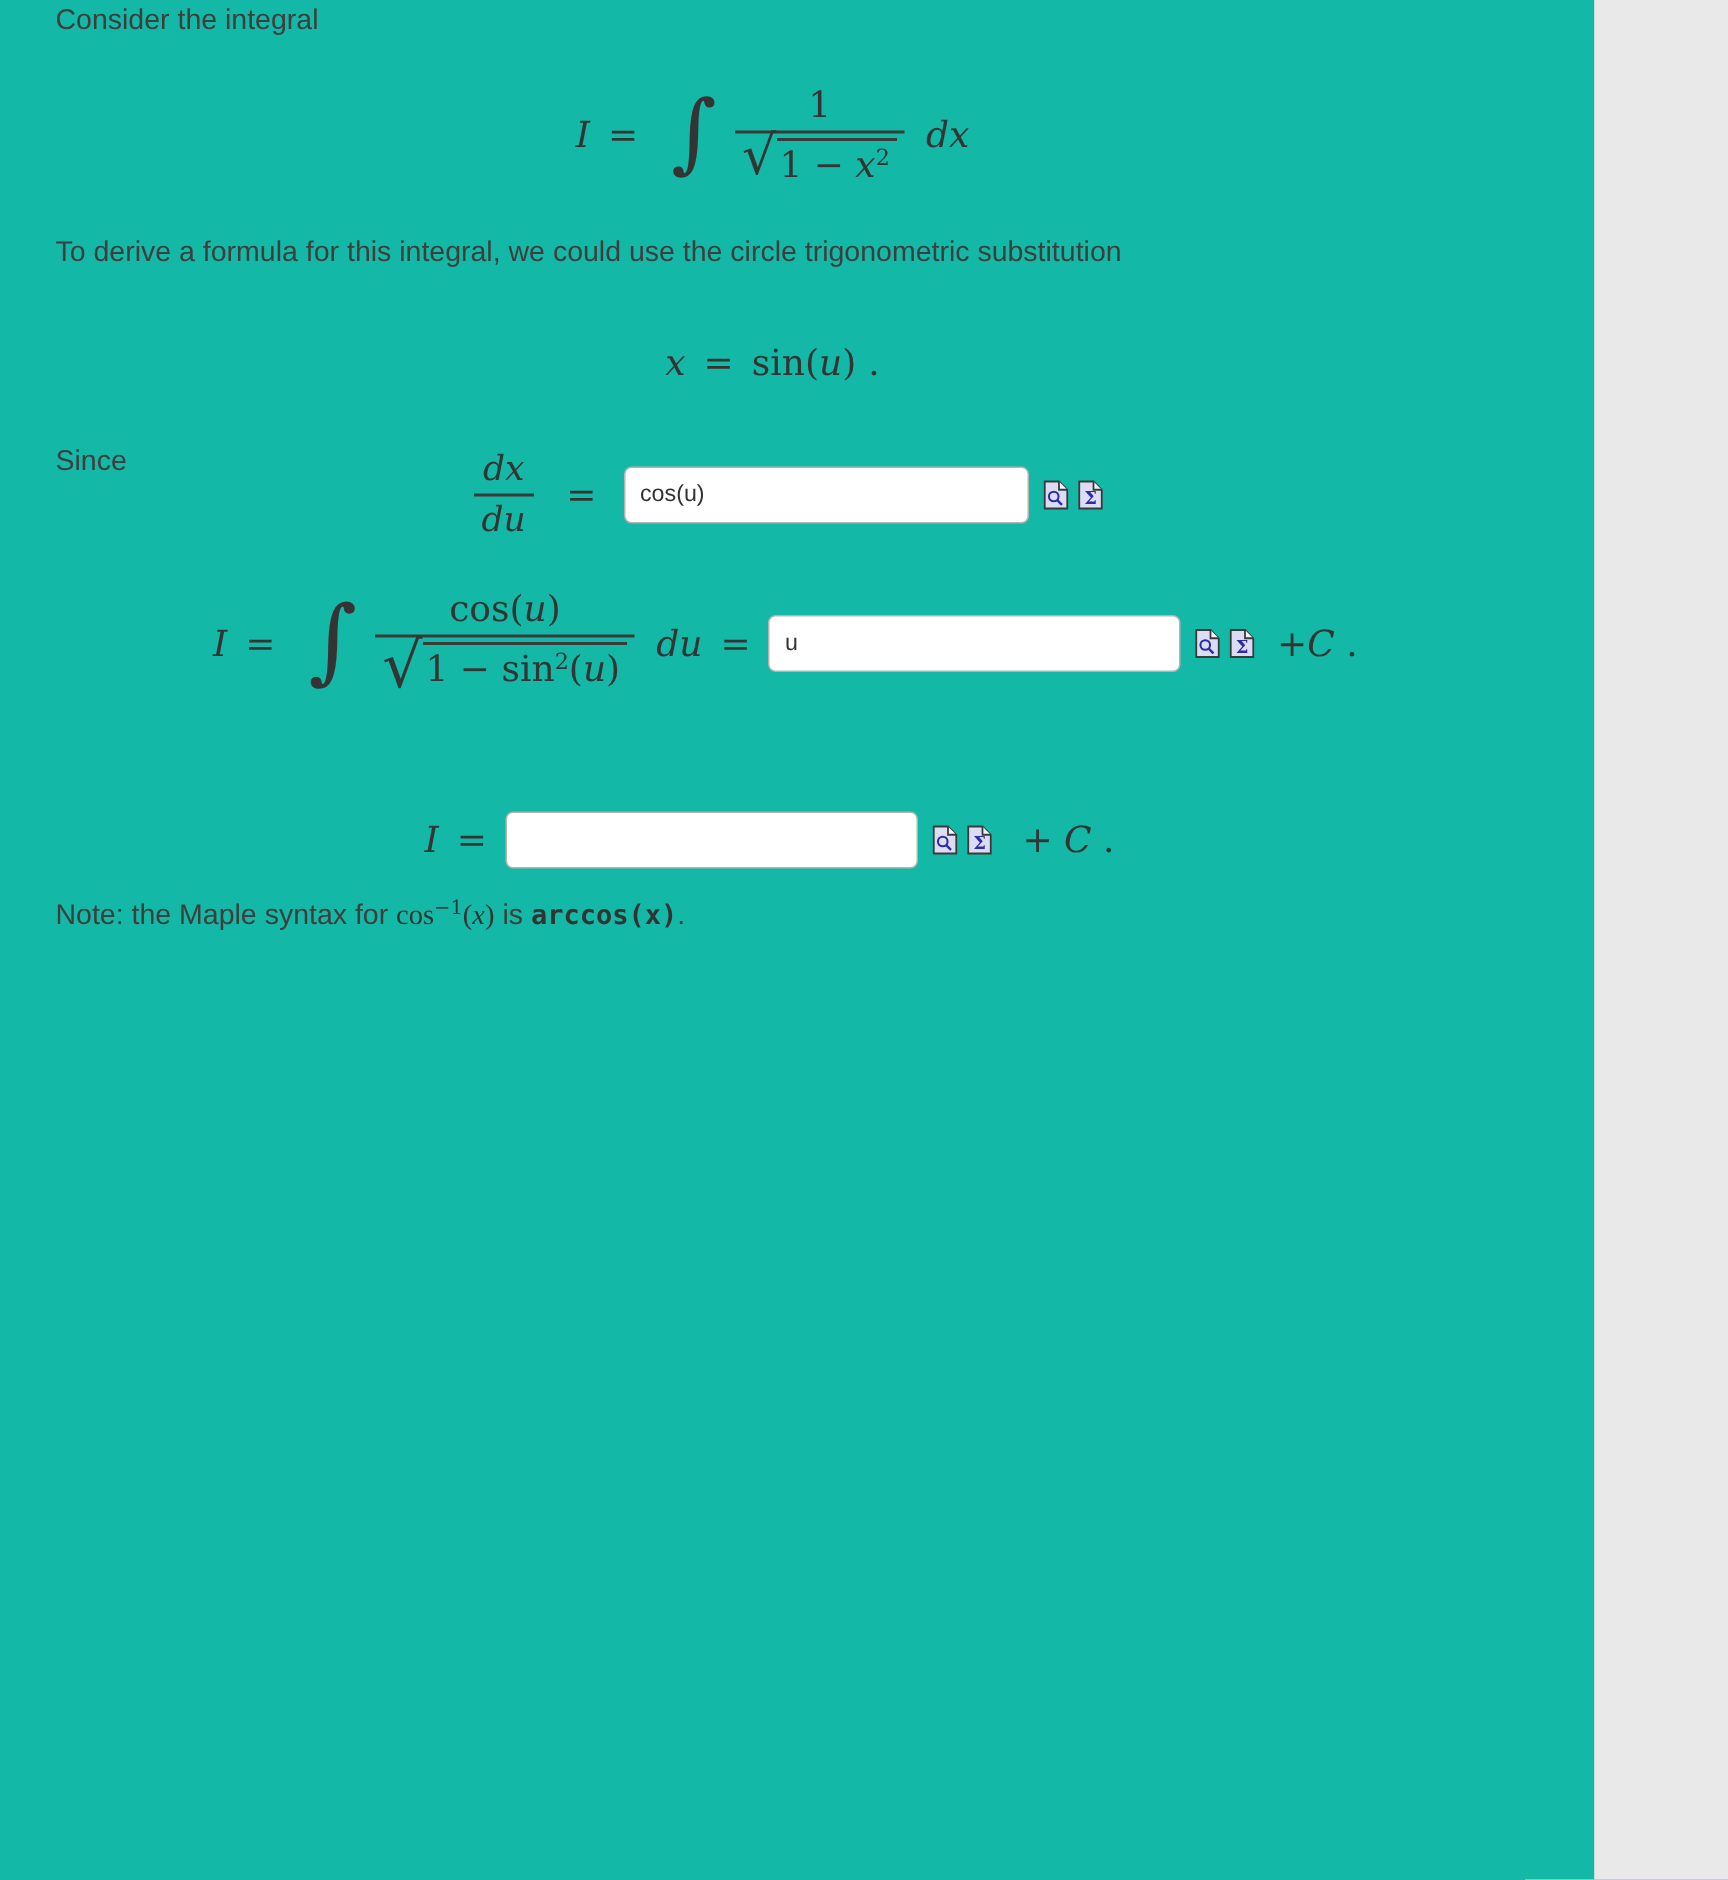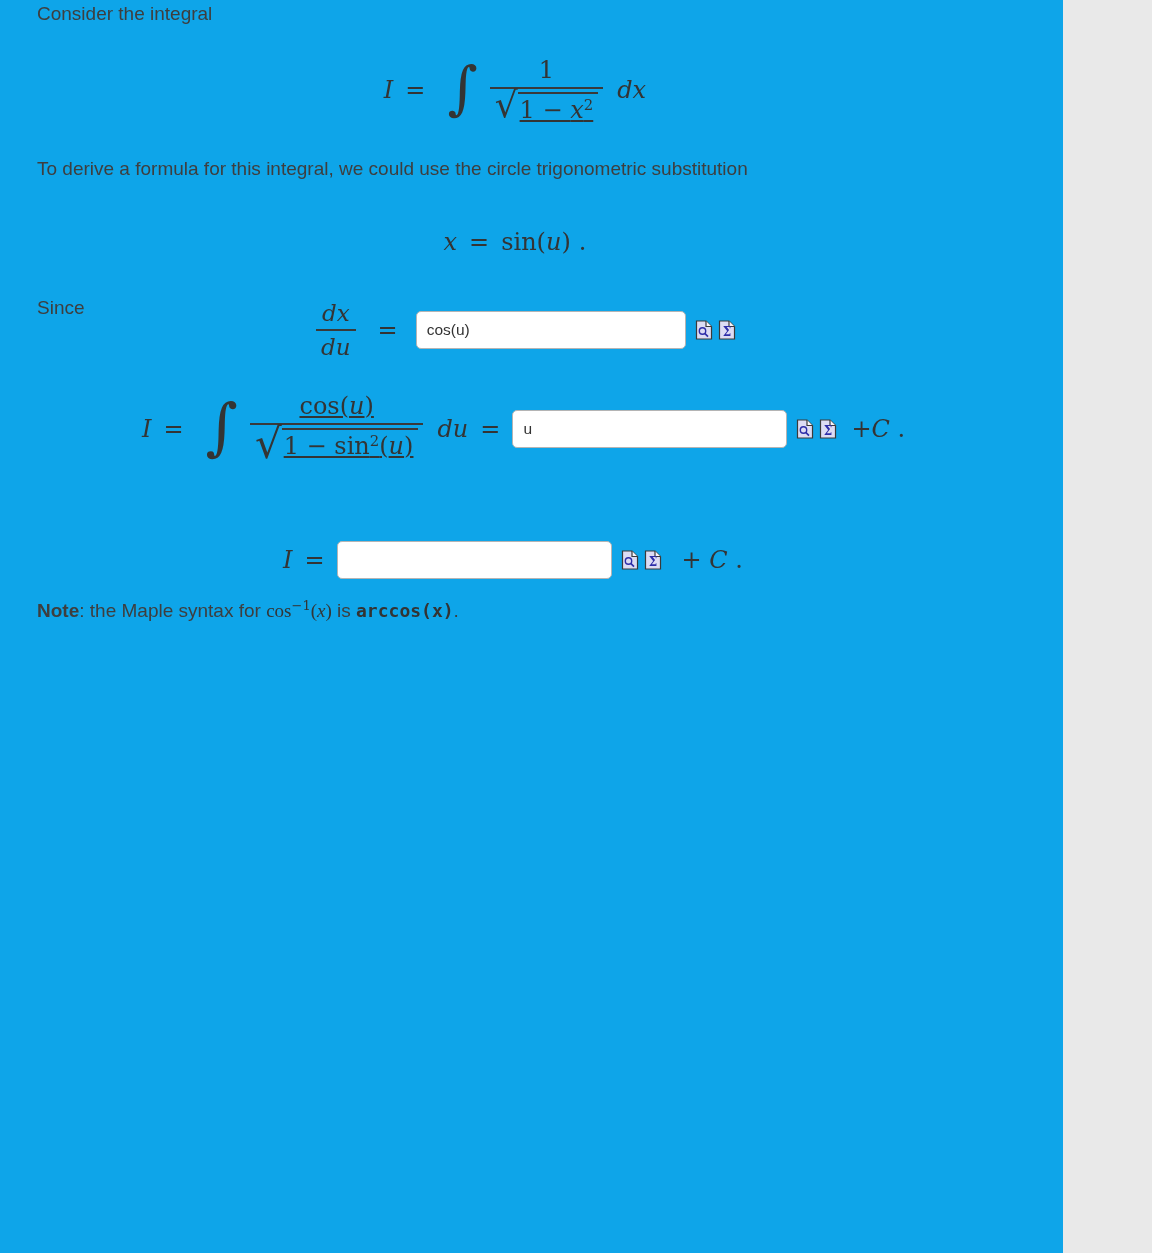--- a/index.html
+++ b/index.html
@@ -10,21 +10,21 @@
     font-family: "Liberation Sans", sans-serif;
     color: #3e3e3e;
     position: relative;
     overflow: hidden;
   }
   .gutter {
     position: absolute; top: 0; right: 0;
     width: 89px; height: 1253px;
     background: #e9e9e9;
   }
-  .content { position: absolute; left: 0; top: 0; width: 1063px; height: 1253px; background: #0ea5e9; }
+  .content { position: absolute; left: 0; top: 0; width: 1063px; height: 1253px; background: #14b8a6; }
   .abs { position: absolute; }
   .body-text { font-size: 19px; line-height: 1.25; color: #3e3e3e; margin: 0; }
   .math { font-family: "DejaVu Serif", serif; color: #343434; }
   .mi { font-style: italic; }
   .mo { font-style: normal; }
   .centered { left: 0; width: 1030px; display: flex; justify-content: center; align-items: center; }
   .row { display: flex; align-items: center; }
 
   .int-sign { font-size: 58px; line-height: 1; font-weight: 400; margin: 0 8px 0 10px; transform: translateY(-2px); }
   .int-sign.big { font-size: 62px; }
@@ -56,22 +56,22 @@
   .answer.w270 { width: 270px; }
   .answer.w275 { width: 275px; }
 
   .icon-pair { display: inline-flex; align-items: center; margin-left: 9px; gap: 5px; }
   .icon-btn { border: none; background: transparent; padding: 0; margin: 0; cursor: pointer; line-height: 0; }
 
   .plusC { margin-left: 14px; white-space: nowrap; }
   .note-cos { font-family: Liberation Serif, serif; font-size: 19px; color: #343434; }
   .note-sup { font-family: "DejaVu Serif", serif; font-size: 13px; vertical-align: 0.55em; color: #343434; }
   .note-code { font-family: "DejaVu Sans Mono", monospace; font-weight: bold; font-size: 18px; color: #333; }
-  .bold { font-weight: bold; margin-top: 44px; }
-  .nowrap { white-space: nowrap; text-decoration: underline; }
+  .bold { font-weight: normal; margin-top: 44px; }
+  .nowrap { white-space: nowrap; }
 </style>
 </head>
 <body>
 
 <div class="content">
 
   <p class="abs body-text" style="left:37px; top:2px;">Consider the integral</p>
 
   <div class="abs centered math f-size" style="top:56px;">
     <span class="mi">I</span>

